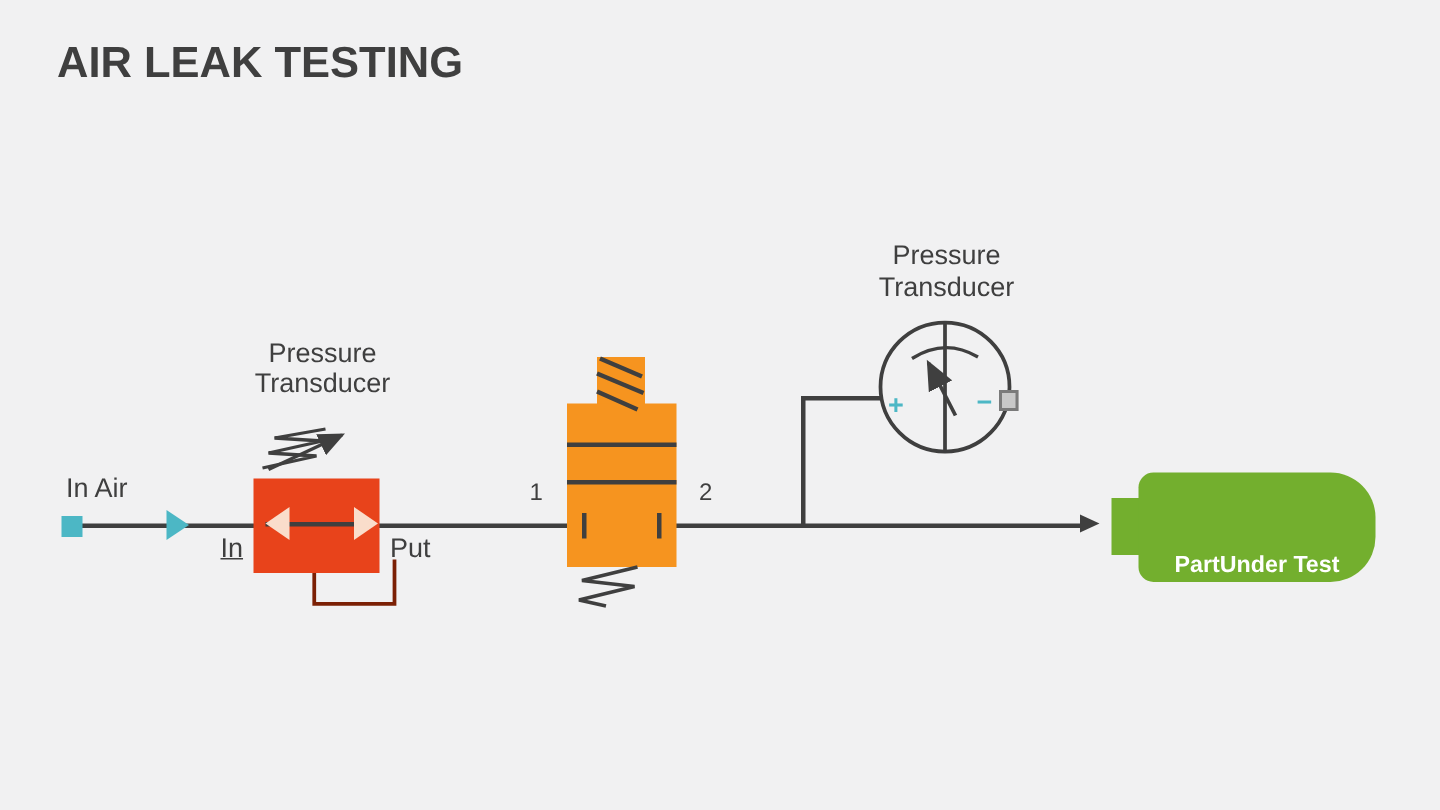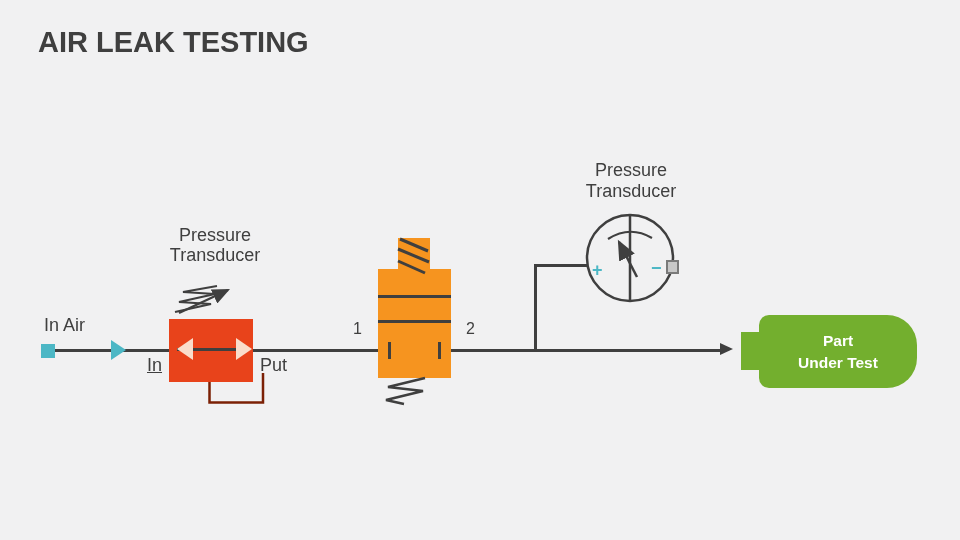--- a/index.html
+++ b/index.html
@@ -74,21 +74,21 @@
   .trans-minus{left:651px; top:249px; font-size:18px; font-weight:bold; color:var(--teal); z-index:3; line-height:1;}
   .trans-port{left:666px; top:250px; width:13px; height:14px; background:var(--port_gray);
     border:2px solid var(--port_gray_border); z-index:3;}
   .branch-v{left:534px; top:255px; width:2.5px; height:86px; background:var(--ink); z-index:1;}
   .branch-h{left:534px; top:254px; width:54px; height:2.5px; background:var(--ink); z-index:1;}
   
   .part-tab{left:741px; top:322px; width:22px; height:38px; background:var(--part_green); z-index:2;}
   .part-body{
     left:759px; top:305px; width:158px; height:73px; background:var(--part_green);
     border-radius:10px 30px 30px 10px; z-index:2;
-    display:flex; flex-direction:column; align-items:center; justify-content:center;
+    display:flex; flex-direction:row; align-items:flex-end; justify-content:center;
   }
   .part-body .line{color:var(--white); font-size:15.5px; font-weight:bold; line-height:22px;}
   svg{display:block; overflow:visible;}
   .ink-stroke{stroke:var(--ink); fill:none;}
   .maroon-stroke{stroke:var(--feedback_maroon); fill:none;}
 </style>
 </head>
 <body>
 
 <div class="slide">

